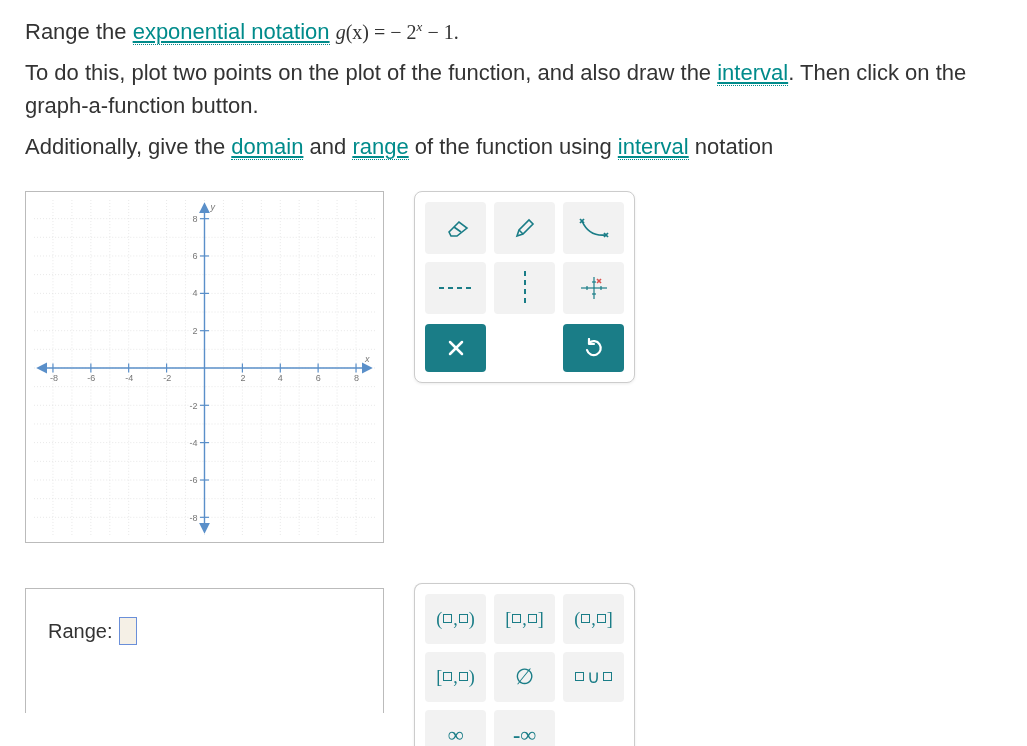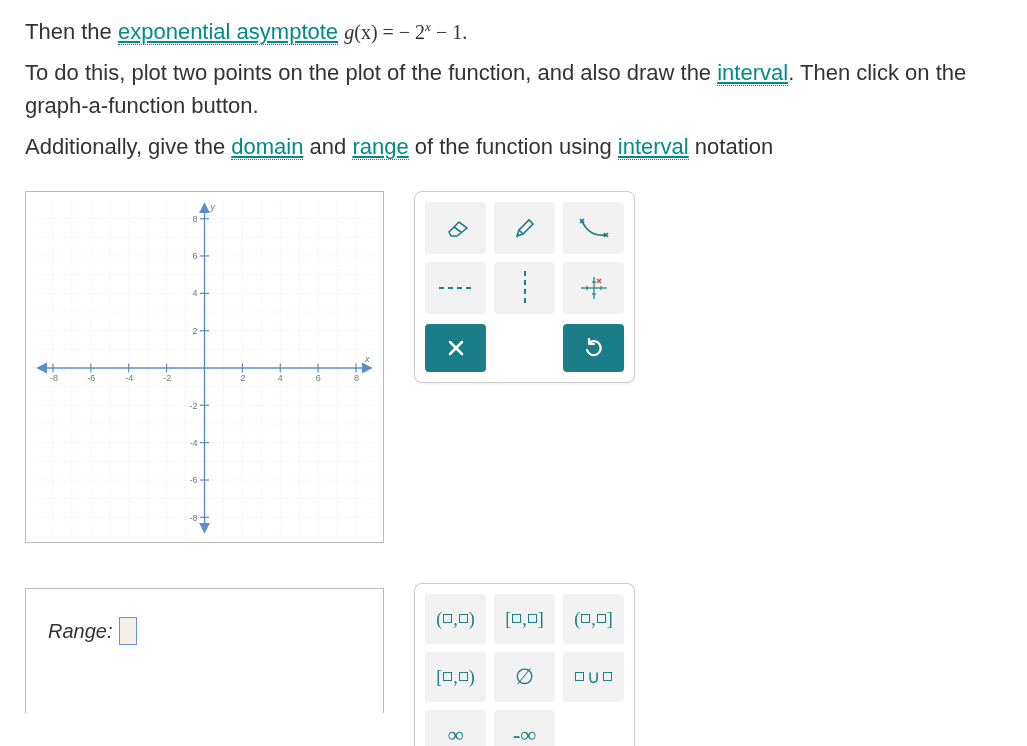--- a/index.html
+++ b/index.html
@@ -64,21 +64,20 @@
       padding: 28px 22px 60px 22px;
       font-size: 20px;
     }
     .dr-row {
       display: flex;
       align-items: center;
       margin-bottom: 55px;
     }
     .dr-row:last-child {
       margin-bottom: 8px;
-      font-style: italic;
     }
     .dr-label {
       margin-right: 6px;
     }
     .dr-input {
       display: inline-block;
       width: 18px;
       height: 28px;
       border: 1px solid #6a8fd9;
       background: #f5f0e6;
@@ -185,21 +184,21 @@
     .dashed-h, .dashed-v {
       display: flex;
       align-items: center;
       justify-content: center;
     }
   </style>
 </head>
 <body>
 
 <div class="instruction-text">
-  <span>Then the </span><span class="term-link">exponential asymptote</span>
+  <span>Range the </span><span class="term-link">exponential notation</span>
   <span class="math-expr">
     <span class="math-func">g</span><span>(x)</span><span> = − 2</span><sup>x</sup><span> − 1.</span>
   </span>
 </div>
 <div class="instruction-text">
   <span>To do this, plot two points on the plot of the function, and also draw the </span><span class="term-link">interval</span><span>. Then click on the graph-a-function button.</span>
 </div>
 <div class="instruction-text" style="margin-top:0;">
   <span>Additionally, give the </span><span class="term-link">domain</span><span> and </span><span class="term-link">range</span><span> of the function using </span><span class="term-link">interval</span><span> notation</span>
 </div>

